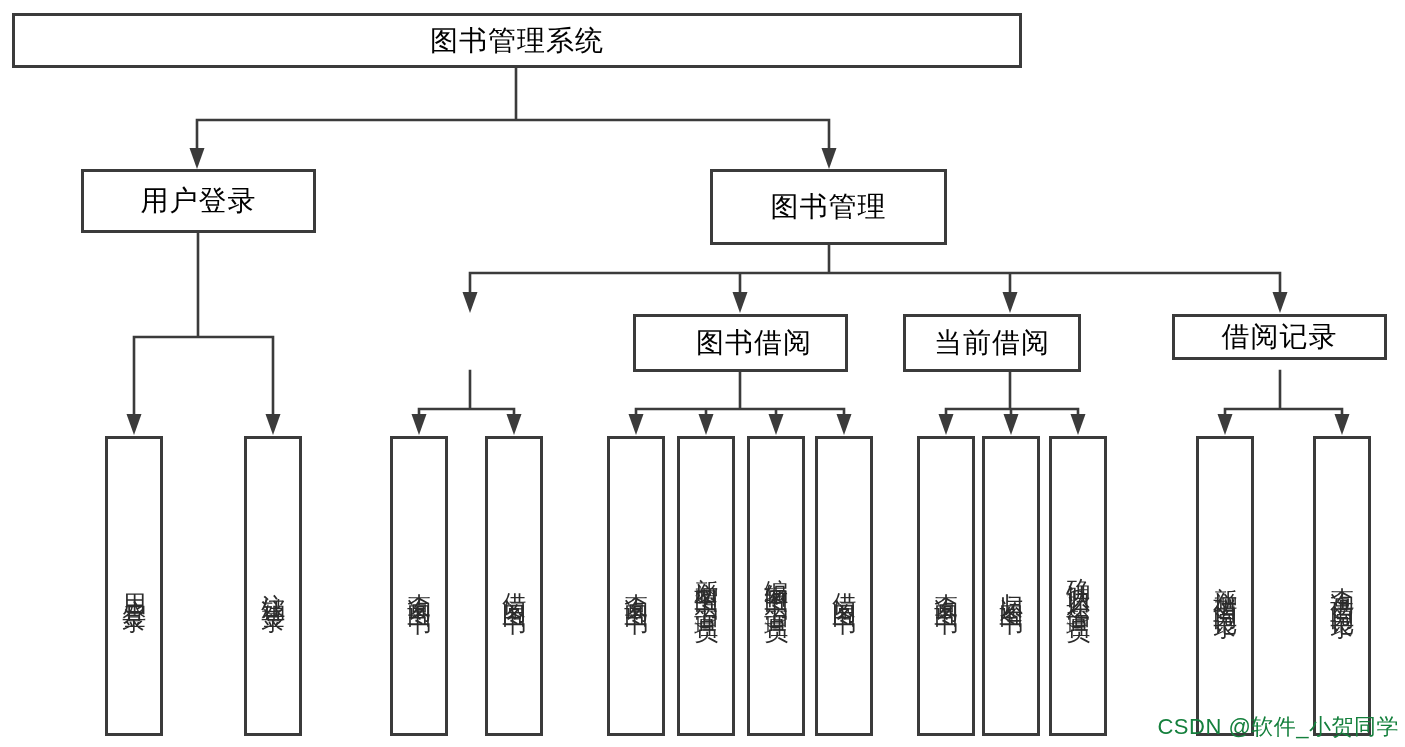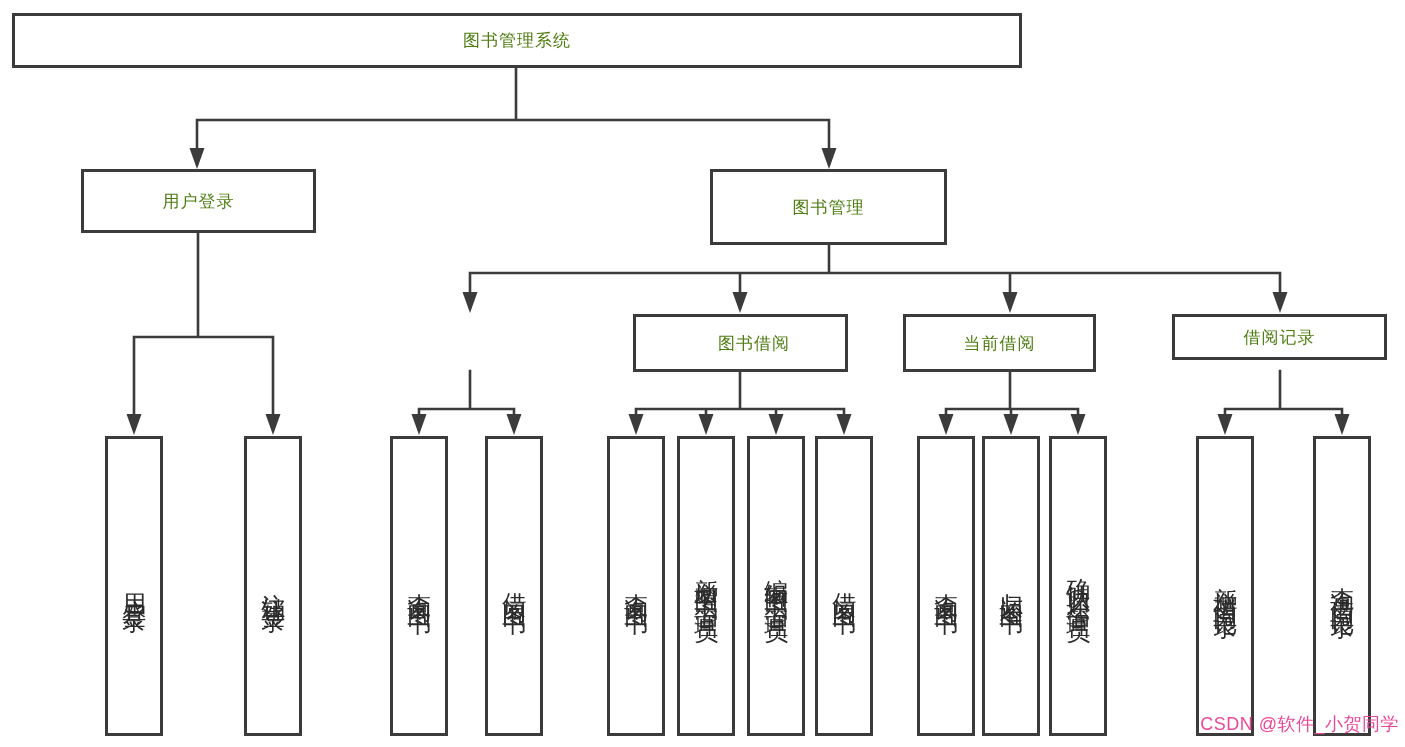--- a/index.html
+++ b/index.html
@@ -25,40 +25,40 @@
     position: absolute;
     box-sizing: border-box;
     background: #ffffff;
     border: 3px solid #3b3b3b;
     display: flex;
     align-items: center;
     justify-content: center;
     z-index: 2;
   }
   .hlabel {
-    font-size: 17px;
-    color: #4d7c0f;
+    font-size: 28px;
+    color: #000000;
     letter-spacing: 1px;
     white-space: nowrap;
   }
   .vlabel {
     writing-mode: vertical-rl;
     text-orientation: mixed;
     font-size: 24px;
     color: #2b2b2b;
     letter-spacing: 6px;
     line-height: 1.1;
     white-space: nowrap;
   }
   .watermark {
     position: absolute;
     right: 6px;
     top: 712px;
-    font-size: 18px;
-    color: #ec4899;
+    font-size: 22px;
+    color: #15803d;
     letter-spacing: 0.5px;
     z-index: 5;
     white-space: nowrap;
   }
 </style>
 </head>
 <body>
 
 <div class="canvas">
 
@@ -109,21 +109,21 @@
   <div class="box" style="left:81px; top:169px; width:235px; height:64px;">
     <span class="hlabel">用户登录</span>
   </div>
   <div class="box" style="left:710px; top:169px; width:237px; height:76px;">
     <span class="hlabel">图书管理</span>
   </div>
 
   <div class="box" style="left:633px; top:314px; width:215px; height:58px;padding-left:27px;">
     <span class="hlabel">图书借阅</span>
   </div>
-  <div class="box" style="left:903px; top:314px; width:193px; height:58px;">
+  <div class="box" style="left:903px; top:314px; width:178px; height:58px;">
     <span class="hlabel">当前借阅</span>
   </div>
   <div class="box" style="left:1172px; top:314px; width:215px; height:46px;">
     <span class="hlabel">借阅记录</span>
   </div>
 
   <div class="box" style="left:105px; top:436px; width:58px; height:300px;">
     <span class="vlabel">用户登录</span>
   </div>
   <div class="box" style="left:244px; top:436px; width:58px; height:300px;">

